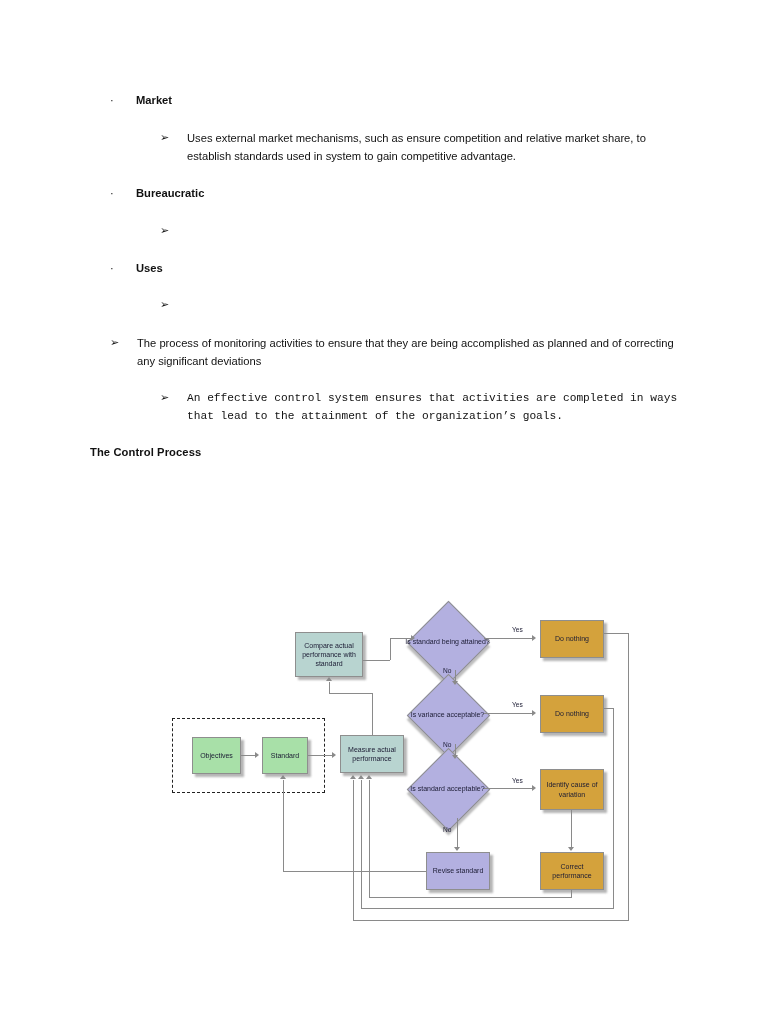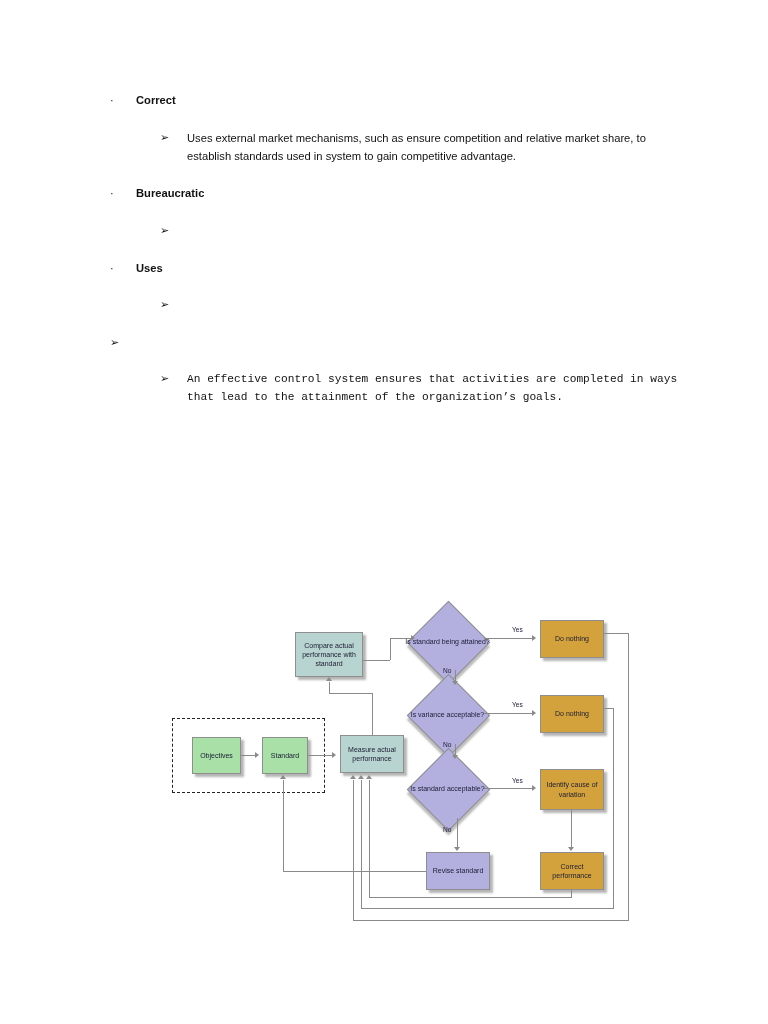--- a/index.html
+++ b/index.html
@@ -62,21 +62,21 @@
 <body>
 
 <div class="page">
 
   <div class="doc">
 
 
 
     <div class="bullet-l1">
       <span class="mark">·</span>
-      <span class="txt">Correct</span>
+      <span class="txt">Market</span>
     </div>
     <div class="bullet-l2">
       <span class="mark">➢</span>
       <span class="txt">Uses external market mechanisms, such as ensure competition and relative market share, to establish standards used in system to gain competitive advantage.</span>
     </div>
 
     <div class="bullet-l1">
       <span class="mark">·</span>
       <span class="txt">Bureaucratic</span>
     </div>
@@ -88,26 +88,28 @@
       <span class="mark">·</span>
       <span class="txt">Uses</span>
     </div>
     <div class="bullet-l2">
       <span class="mark">➢</span>
     </div>
 
 
     <div class="bullet-c1">
       <span class="mark">➢</span>
+      <span class="txt">The process of monitoring activities to ensure that they are being accomplished as planned and of correcting any significant deviations</span>
     </div>
     <div class="bullet-c2">
       <span class="mark">➢</span>
       <span class="txt">An effective control system ensures that activities are completed in ways that lead to the attainment of the organization’s goals.</span>
     </div>
 
+    <div class="h-line">The Control Process</div>
   </div>
 
   <div class="chart">
 
     <div class="dashgroup" style="left:172px;top:718px;width:153px;height:75px;"></div>
 
     <div class="node rect green" style="left:192px;top:737px;width:49px;height:37px;">Objectives</div>
 
     <div class="node rect green" style="left:262px;top:737px;width:46px;height:37px;">Standard</div>
 

